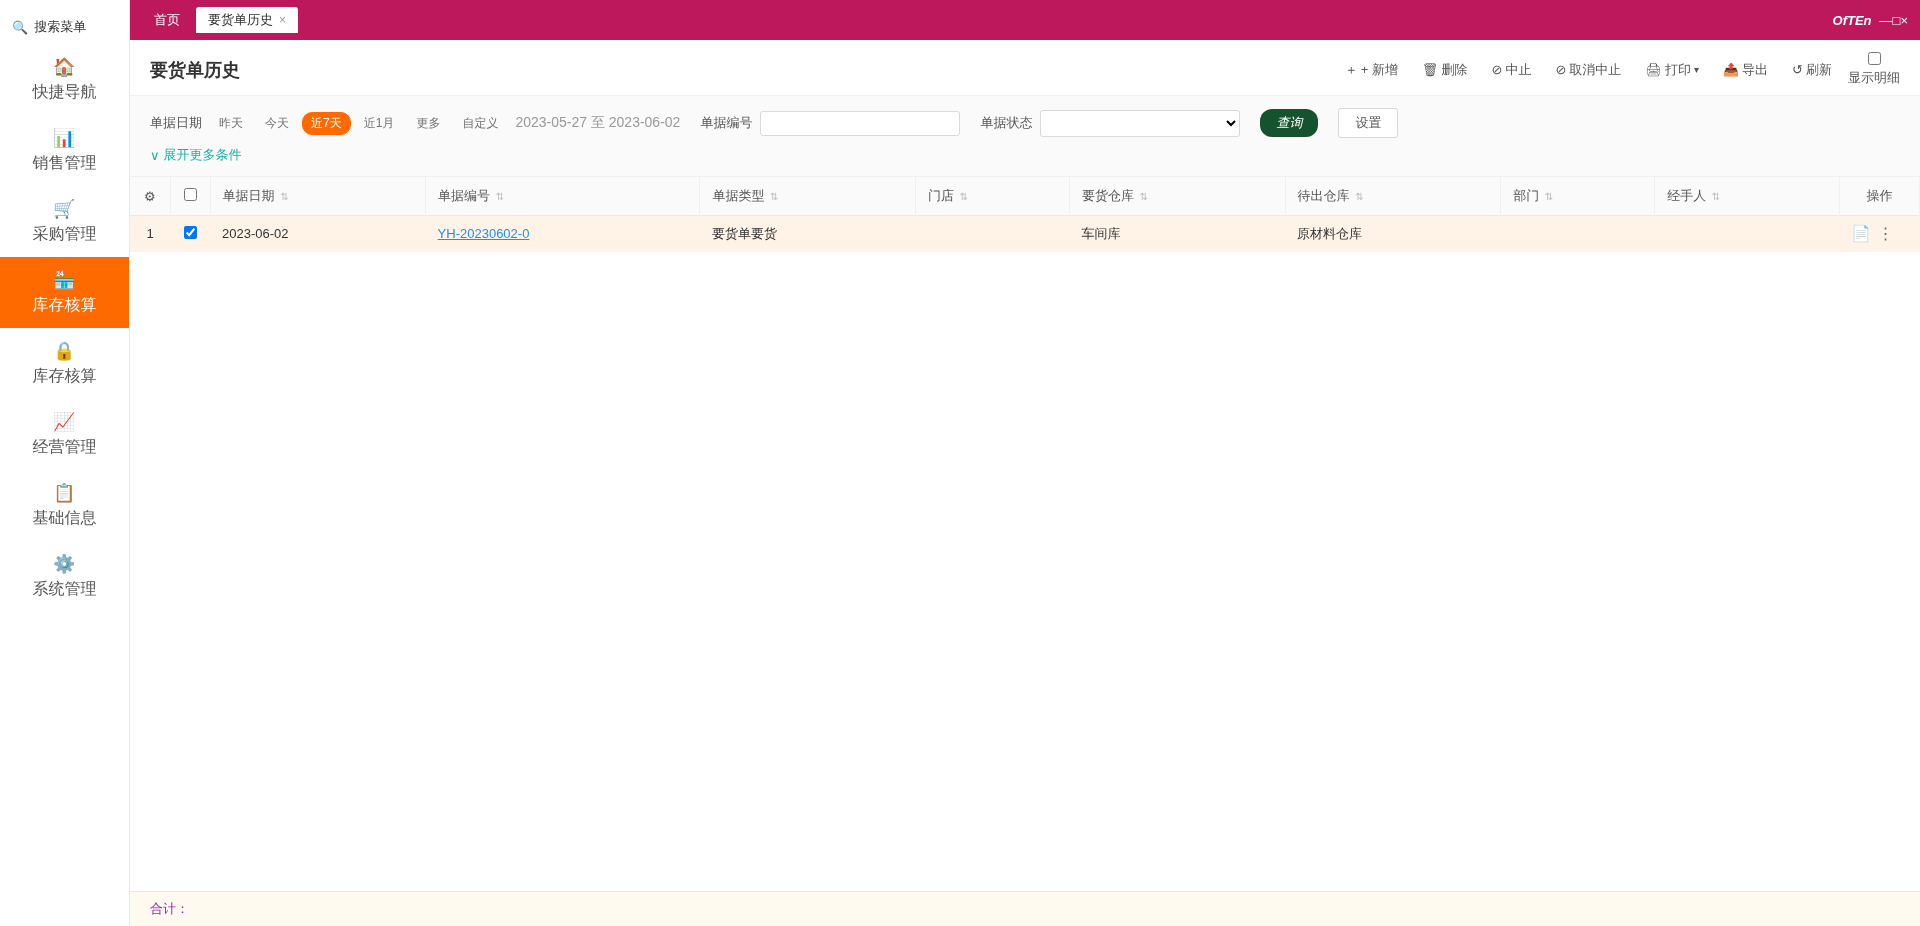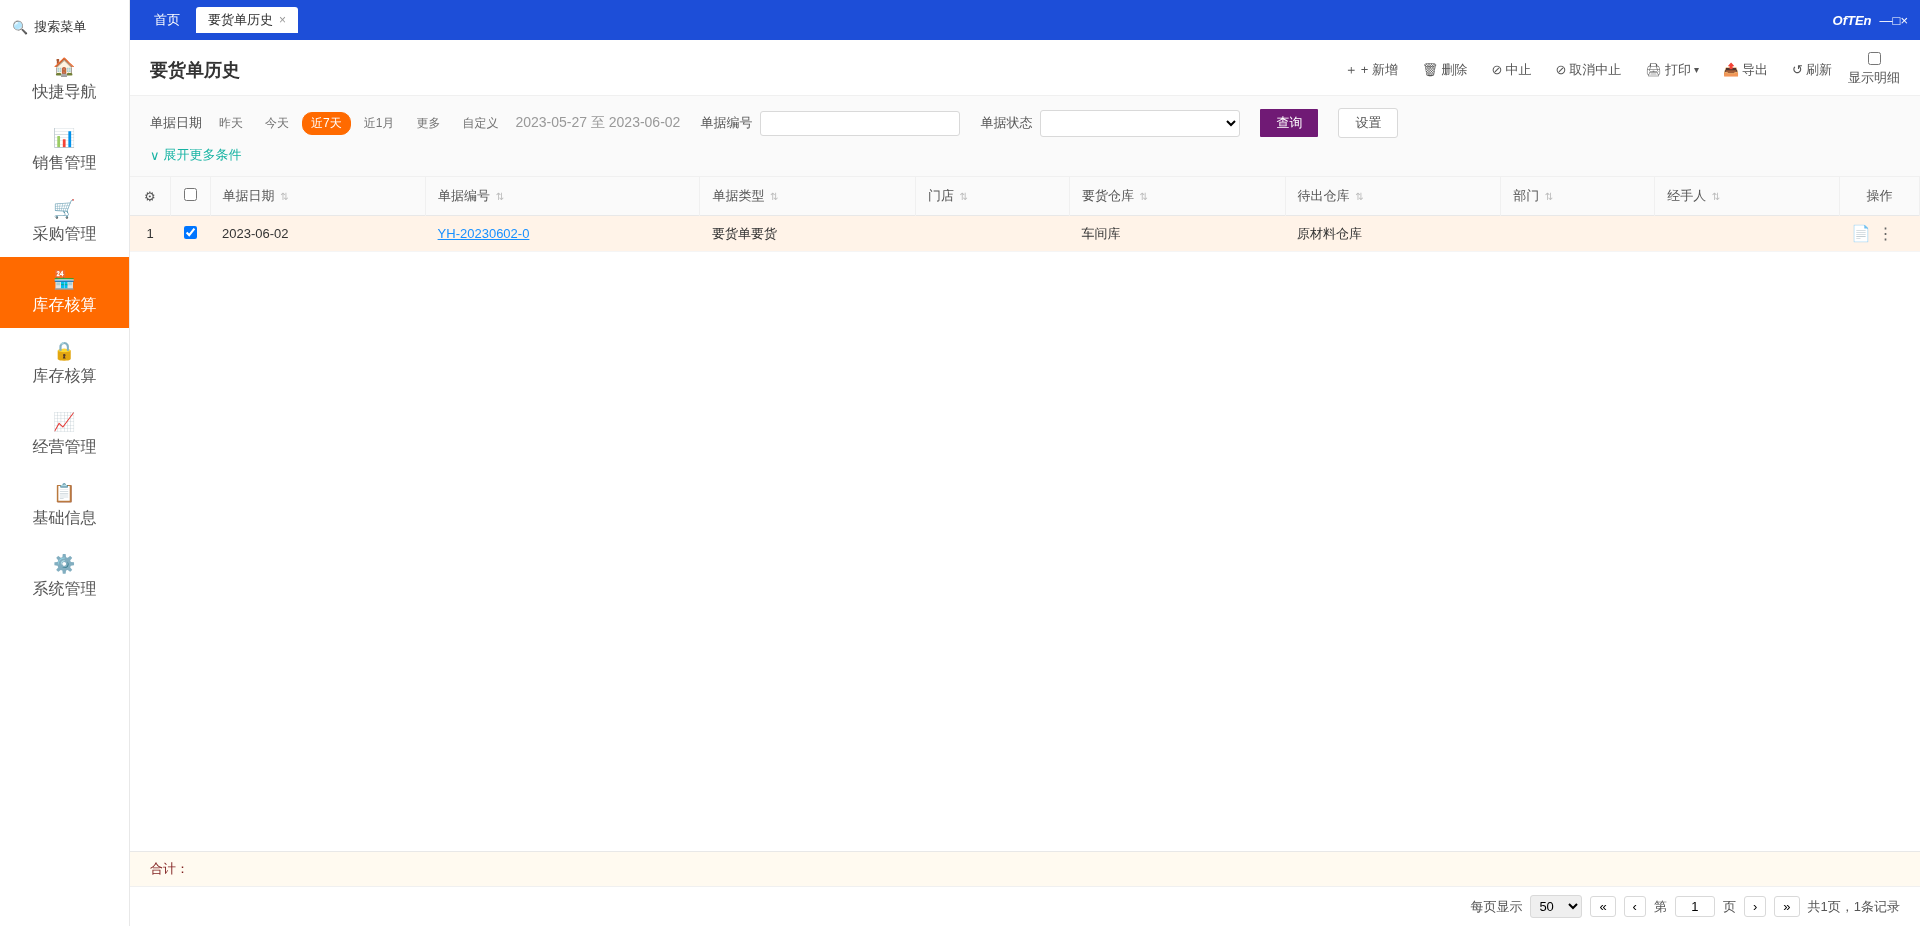--- a/index.html
+++ b/index.html
@@ -34,21 +34,21 @@
     .main {
       flex: 1;
       display: flex;
       flex-direction: column;
       overflow: hidden;
     }
 
     
     .topbar {
       height: 40px;
-      background: #1d4ed8;
+      background: #be185d;
       display: flex;
       align-items: center;
       padding: 0 12px;
       gap: 4px;
       flex-shrink: 0;
     }
     .topbar-tab {
       display: flex; align-items: center; gap: 6px;
       padding: 4px 12px; border-radius: 3px 3px 0 0;
       font-size: 13px; cursor: pointer; color: #fff;
@@ -93,23 +93,24 @@
     .toolbar {
       display: flex; align-items: center; gap: 8px;
     }
     .toolbar-btn {
       display: flex; align-items: center; gap: 3px;
       font-size: 13px; color: #555; cursor: pointer;
       padding: 4px 8px; border-radius: 3px;
       background: transparent; border: none;
     }
     .btn-primary {
-      background: #701a75; color: #fff; border: none;
-      padding: 5px 16px; border-radius: 1px; cursor: pointer;
+      background: #14532d; color: #fff; border: none;
+      padding: 5px 16px; border-radius: 12px; cursor: pointer;
       font-size: 13px;
+      font-style: italic;
     }
     .btn-secondary {
       background: #fff; color: #555; border: 1px solid #d9d9d9;
       padding: 5px 16px; border-radius: 3px; cursor: pointer;
       font-size: 13px;
     }
     .checkbox-label {
       display: flex; align-items: center; gap: 4px; font-size: 13px; color: #555; flex-direction: column;
     }
 
@@ -191,21 +192,21 @@
 
     
     .th-settings { cursor: pointer; }
 
     
     .footer-sum {
       background: #fffaf0;
       border-top: 1px solid #e8e8e8;
       padding: 8px 20px;
       font-size: 13px;
-      color: #7f1d1d;
+      color: #a21caf;
       display: flex;
       align-items: center;
       flex-shrink: 0;
     }
 
     
     .pagination {
       display: flex; align-items: center; justify-content: flex-end;
       padding: 8px 20px; border-top: 1px solid #f0f0f0;
       gap: 8px; font-size: 13px; color: #555;
@@ -431,29 +432,14 @@
       </td>
     </tr>
           </tbody>
       </table>
     </div>
 
     <div class="footer-sum">
       <span>合计：</span>
     </div>
 
-    <div class="pagination">
-      <span>每页显示</span>
-      <select class="page-size-select">
-        <option value="50" selected="">50</option>
-        <option value="100">100</option>
-      </select>
-      <button class="page-nav-btn">«</button>
-      <button class="page-nav-btn">‹</button>
-      <span>第</span>
-      <input class="page-input" type="text" value="1" style="">
-      <span>页</span>
-      <button class="page-nav-btn">›</button>
-      <button class="page-nav-btn">»</button>
-      <span>共1页，1条记录</span>
-    </div>
   </div>
 </div>
 
 </body></html>

